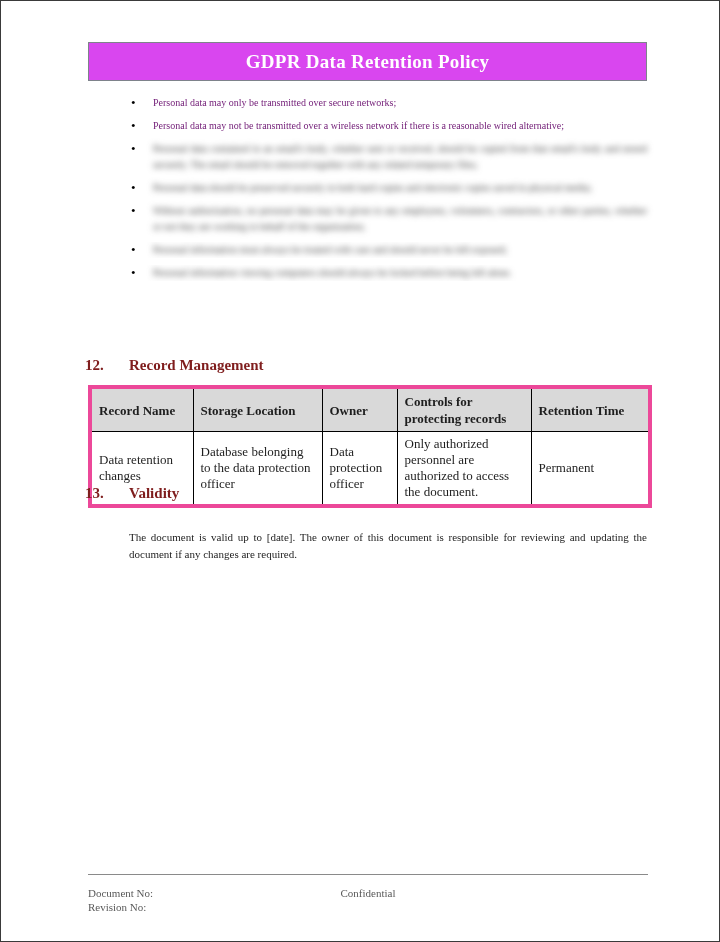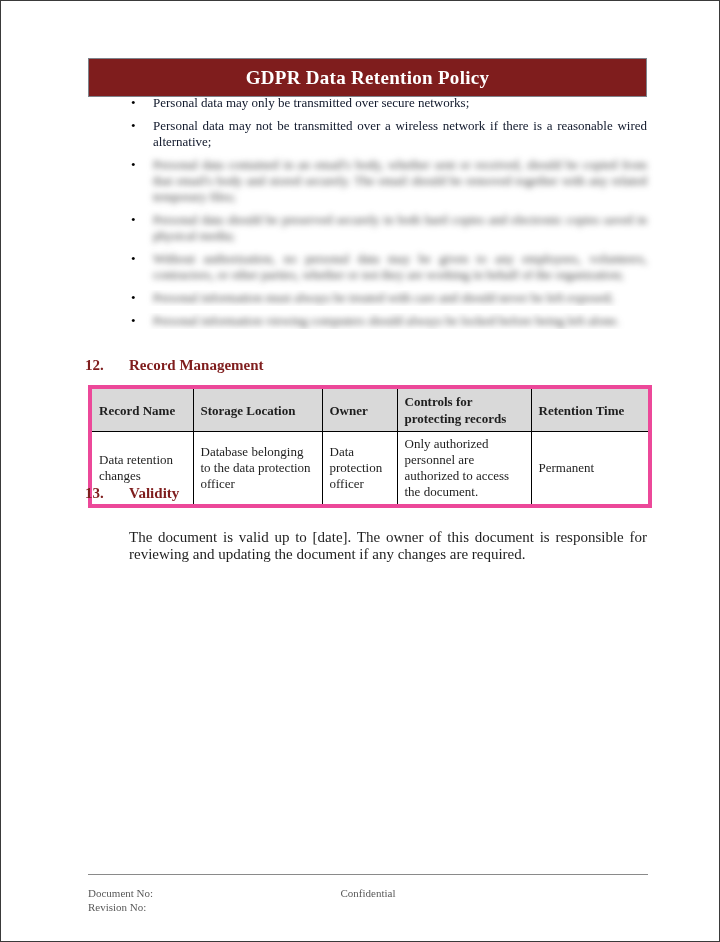--- a/index.html
+++ b/index.html
@@ -13,23 +13,23 @@
   }
   .page {
     position: absolute; left: 0; top: 0;
     width: 720px; height: 942px;
     background: #ffffff;
     border: 1px solid #3a3a3a;
   }
 
   
   .banner {
-    position: absolute; left: 87px; top: 57px;
+    position: absolute; left: 87px; top: 41px;
     width: 559px; height: 39px;
-    background: #7f1d1d;
+    background: #d946ef;
     border: 1px solid #7e838b;
     display: flex; align-items: center; justify-content: center;
   }
   .banner .title {
     font-size: 19px; font-weight: bold; color: #ffffff;
     letter-spacing: 0.3px;
   }
 
   
   .bullets {
@@ -40,23 +40,23 @@
     display: flex;
     margin-bottom: 7px;
   }
   .bullet-dot {
     width: 22px; flex: 0 0 22px;
     font-size: 13px; line-height: 16px;
     color: #000;
   }
   .bullet-text {
     flex: 1 1 auto;
-    font-size: 13px; line-height: 16px;
+    font-size: 10px; line-height: 16px;
     text-align: justify;
-    color: #0f172a;
+    color: #701a75;
   }
   .bullet-item.blurred .bullet-text {
     filter: blur(3px);
     color: #3c3c3c;
   }
   .bullet-item.oneline { overflow: hidden; }
   .bullet-item.oneline .bullet-text { white-space: nowrap; }
 
   
   .section-heading {
@@ -92,21 +92,21 @@
   }
   .record-table td {
     line-height: 16px;
     height: 68px;
   }
 
   
   .validity-body {
     position: absolute; left: 128px; top: 528px;
     width: 518px;
-    font-size: 15px; line-height: 17px;
+    font-size: 11px; line-height: 17px;
     text-align: justify;
     color: #1e1e1e;
   }
 
   
   .footer {
     position: absolute; left: 87px; top: 873px;
     width: 560px;
     border-top: 1px solid #8a8a8a;
     padding-top: 11px;

